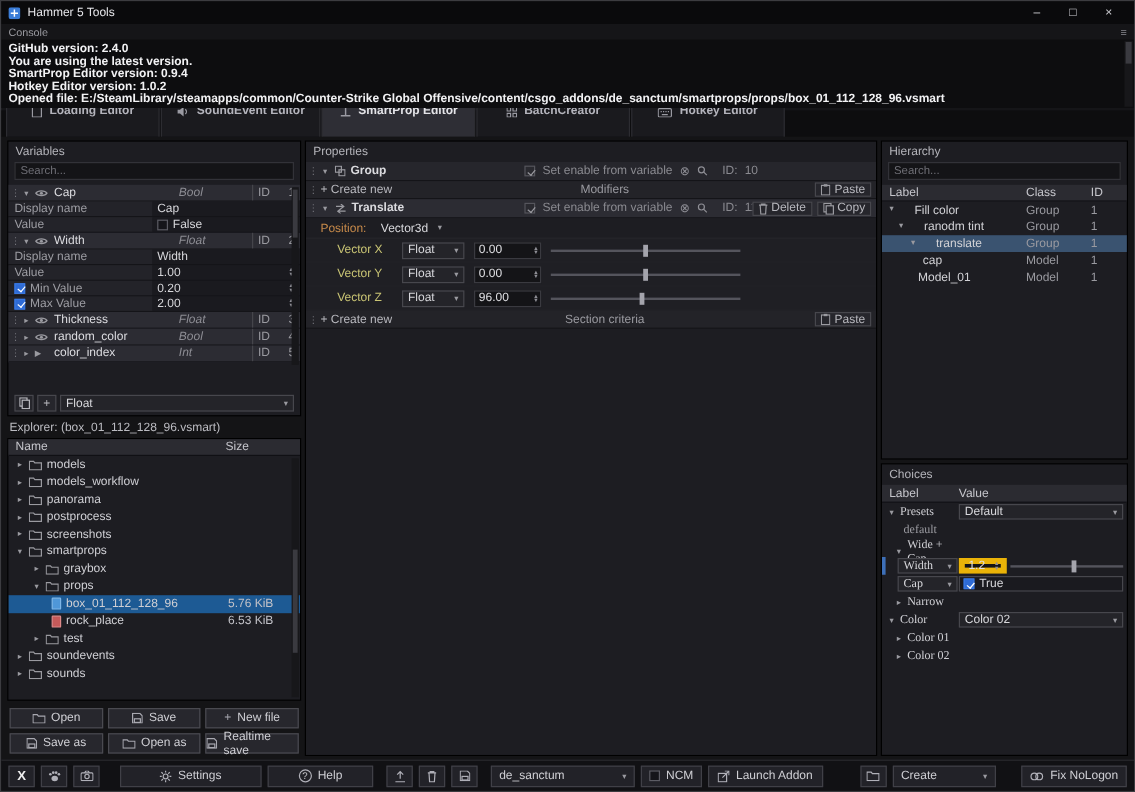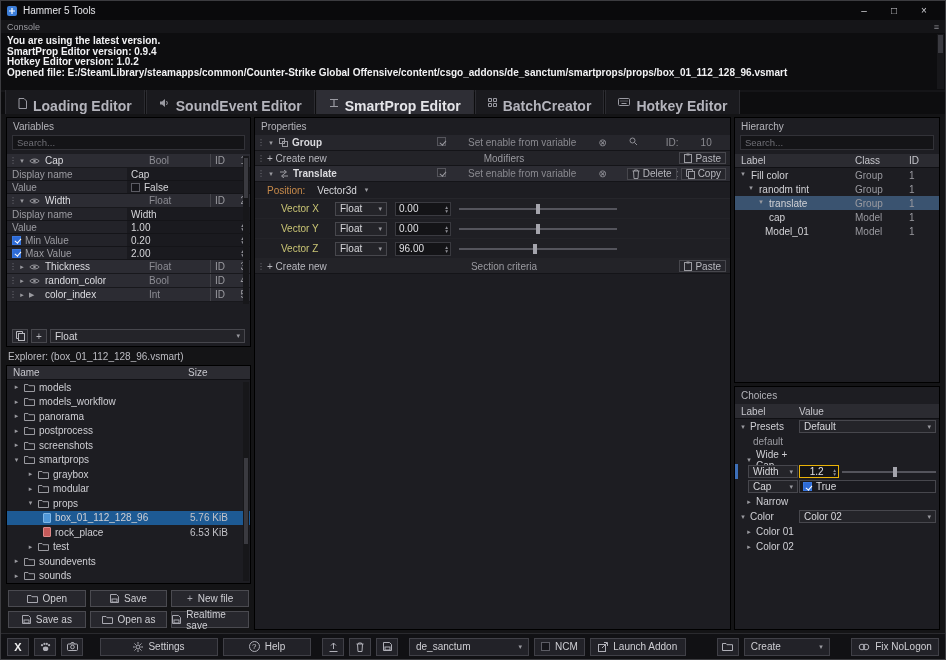--- a/index.html
+++ b/index.html
@@ -18,21 +18,21 @@
   .console-menu{margin-left:auto;color:#8a8a90;font-size:9px;}
   .console-body{height:57px;background:#0d0d0f;padding:3px 12px 2px 6px;position:relative;flex:none;}
   .console-line{color:#f2f2f4;font-weight:700;font-size:10px;line-height:10.5px;white-space:nowrap;}
   .vscroll{position:absolute;right:1px;width:7px;background:#17171a;}
   .vscroll .thumb{position:absolute;left:1px;right:1px;background:#3a3a40;}
   .console-scroll{top:1px;bottom:1px;}
   .console-scroll .thumb{top:1px;height:18px;}
 
   
   .tabbar{height:22px;background:#0d0d0f;display:flex;align-items:flex-end;padding:2px 4px 0;gap:1px;flex:none;margin-top:2px;}
-  .tab{height:19px;min-width:128px;background:#1a1a1e;border:1px solid #2c2c31;border-bottom:none;display:flex;align-items:flex-start;justify-content:center;gap:6px;color:#b4b4bc;font-weight:700;font-size:14px;padding:16px 12px;cursor:default;}
+  .tab{height:19px;min-width:128px;background:#1a1a1e;border:1px solid #2c2c31;border-bottom:none;display:flex;align-items:flex-end;justify-content:center;gap:6px;color:#b4b4bc;font-weight:700;font-size:10px;padding:16px 12px;cursor:default;}
   .tab.active{background:#2e2e35;color:#e4e4e8;}
   .ticon{color:#9a9aa2;display:flex;align-items:center;}
 
   
   .main{flex:1;display:flex;gap:3px;padding:3px 5px;min-height:0;background:#141416;}
   .col-left{width:245px;flex:none;display:flex;flex-direction:column;min-height:0;}
   .col-mid{flex:1;min-width:0;display:flex;flex-direction:column;}
   .col-right{width:206px;flex:none;display:flex;flex-direction:column;gap:3px;min-height:0;}
   .panel{background:#1d1d22;border:1px solid #000;display:flex;flex-direction:column;min-height:0;}
   .ptitle{padding:3px 6px 3px;color:#b4b4ba;font-size:10px;flex:none;}
@@ -40,21 +40,21 @@
   .search::placeholder{color:#6f6f76;}
 
   
   .vars{height:230px;flex:none;position:relative;}
   .vrow{height:14px;background:#2c2c33;border-bottom:1px solid #18181c;display:flex;align-items:center;gap:3px;padding-left:2px;flex:none;}
   .drag{color:#7b7b82;font-size:8px;width:6px;text-align:center;flex:none;}
   .arr{color:#9a9aa0;font-size:7px;width:8px;text-align:center;flex:none;}
   .eye{color:#9a9aa0;display:flex;width:13px;flex:none;}
   .play{color:#9a9aa0;font-size:7px;width:13px;flex:none;}
   .vname{color:#dcdce0;}
-  .vtype{color:#8d8d94;width:58px;flex:none;margin-left:auto;}
+  .vtype{color:#8d8d94;width:58px;flex:none;margin-left:auto;font-style:italic;}
   .vid{width:40px;flex:none;border-left:1px solid #45454b;display:flex;align-items:center;padding:0 4px;color:#9a9aa0;height:100%;}
   .vid span:last-child{margin-left:auto;}
   .subrow{height:13px;display:flex;border-bottom:1px solid #141418;flex:none;}
   .sublabel{width:120px;background:#232329;color:#9c9ca2;padding:0 5px;display:flex;align-items:center;gap:4px;flex:none;}
   .subval{flex:1;background:#1a1a1f;color:#d6d6da;padding:0 4px;display:flex;align-items:center;gap:4px;}
   .spinner{margin-left:auto;display:flex;flex-direction:column;line-height:4px;font-size:5.5px;color:#8f8f96;padding-right:2px;}
   .vars-scroll{top:38px;height:148px;width:6px;}
   .vars-scroll .thumb{top:2px;height:40px;}
   .var-foot{margin-top:auto;display:flex;gap:3px;padding:3px 5px;align-items:center;flex:none;}
   .mini-btn{width:16px;height:14px;background:#26262c;border:1px solid #47474d;color:#b8b8be;display:flex;align-items:center;justify-content:center;font-size:10px;}
@@ -86,21 +86,21 @@
   .fbtn{height:17px;background:#27272d;border:1px solid #4a4a50;color:#cfcfd4;display:flex;align-items:center;justify-content:center;gap:5px;font-size:10px;cursor:default;}
   .fbtn .ficon,.fbtn .plus{color:#a8a8b0;}
 
   
   .prow{display:flex;align-items:center;gap:4px;flex:none;position:relative;}
   .grouprow{height:16px;background:#26262c;border-bottom:1px solid #141418;padding:0 4px 0 2px;}
   .transrow{height:16px;background:#2c2c33;border-bottom:1px solid #141418;padding:0 4px 0 2px;}
   .headrow{height:15px;background:#232328;border-bottom:1px solid #141418;padding:0 4px 0 2px;}
   .picon{display:flex;color:#9a9aa0;flex:none;}
   .pname{color:#dadade;font-weight:600;}
-  .midcluster{position:absolute;left:182px;display:flex;gap:22px;color:#8a8a90;}
+  .midcluster{position:absolute;left:182px;display:flex;align-items:center;gap:6px;color:#8a8a90;}
   .midcluster .ico{display:flex;color:#8f8f96;}
   .idlab{margin-left:6px;}
   .createnew{color:#b8b8be;}
   .centerhead{position:absolute;left:0;right:0;text-align:center;color:#9a9aa0;pointer-events:none;padding-left:23px;}
   .actbtn{height:12px;border:1px solid #47474d;background:#26262c;display:flex;align-items:center;gap:3px;padding:0 4px;color:#b8b8be;z-index:1;}
   .rightbtns{margin-left:auto;display:flex;gap:4px;z-index:1;}
   .posrow{height:17px;padding:0 4px 0 12px;gap:8px;background:#1d1d22;border-bottom:1px solid #26262b;}
   .poslabel{color:#c78a4a;}
   .dd.borderless{border:none;background:transparent;gap:8px;}
   .vecrow{height:20px;display:flex;align-items:center;padding:0 8px 0 26px;gap:8px;border-bottom:1px solid #232328;background:#1f1f24;flex:none;}
@@ -113,37 +113,37 @@
   .slider .thumb{position:absolute;top:2px;width:4px;height:10px;background:#a4a4ac;}
   .t50{left:calc(50% - 2px);}.t48{left:calc(48% - 2px);}.t56{left:calc(56% - 2px);}
   .prop-empty{flex:1;background:#1d1d22;}
 
   
   .hier{height:266px;flex:none;}
   .hier-cols,.hrow{display:grid;grid-template-columns:1fr 54px 30px;align-items:center;}
   .hier-cols{height:14px;background:#2b2b31;border-bottom:1px solid #101014;color:#c6c6cc;flex:none;}
   .hier-cols span:first-child{padding-left:6px;}
   .hrow{height:14px;flex:none;}
-  .hlabel{display:flex;gap:4px;color:#d2d2d6;}
+  .hlabel{display:flex;gap:15px;color:#d2d2d6;}
   .i0{padding-left:4px;}.i1{padding-left:12px;}.i2{padding-left:22px;}.i3{padding-left:34px;}.i4{padding-left:30px;}
   .hclass,.hid{color:#9a9aa0;}
   .hrow.sel{background:#3a5370;}
 
   
   .choices{flex:1;}
   .ch-cols,.crow{display:grid;grid-template-columns:64px 1fr;align-items:center;}
   .ch-cols{height:15px;background:#2b2b31;border-bottom:1px solid #101014;color:#c6c6cc;flex:none;}
   .ch-cols span:first-child{padding-left:6px;}
   .crow{height:15px;padding-right:3px;flex:none;}
-  .clabel{display:flex;align-items:center;gap:3px;color:#cfcfd4;}
+  .clabel{display:flex;align-items:center;gap:3px;color:#cfcfd4;font-family:Liberation Serif, serif;}
   .cvalue{display:flex;align-items:center;gap:3px;min-width:0;}
   .crow .dd{height:13px;}
   .crow.accent{box-shadow:inset 3px 0 0 #3d6fb8;}
   .cdim{color:#9c9ca2;}
-  .cspin{width:40px;height:13px;background:#141417;border:1px solid #eab308;display:flex;align-items:center;flex:none;text-align:center;}
+  .cspin{width:40px;height:13px;background:#141417;border:5px solid #eab308;display:flex;align-items:center;flex:none;}
   .cspin .val{flex:1;padding:0 3px;color:#e0e0e4;}
   .cslider{flex:1;height:13px;position:relative;}
   .cslider .track{position:absolute;left:0;right:0;top:5.5px;height:2px;background:#54545c;}
   .cslider .thumb{position:absolute;top:1.5px;width:4px;height:10px;background:#a4a4ac;}
   .cb-box{flex:1;height:13px;border:1px solid #47474d;background:#1a1a1f;display:flex;align-items:center;gap:4px;padding:0 3px;color:#d8d8dc;}
   .lbl-dd{width:50px;height:13px;flex:none;}
 
   
   .cb{width:9px;height:9px;border:1px solid #5c5c64;background:#15151a;position:relative;flex:none;display:inline-block;}
   .cb.checked{background:#2e6bd6;border-color:#3a78e0;}
@@ -180,20 +180,21 @@
       <span class="wc">□</span>
       <span class="wc">×</span>
     </div>
   </div>
 
   <div class="console-head">
     <span>Console</span>
     <span class="console-menu">≡</span>
   </div>
   <div class="console-body">
+    <div class="console-line">GitHub version: 2.4.0</div>
     <div class="console-line">You are using the latest version.</div>
     <div class="console-line">SmartProp Editor version: 0.9.4</div>
     <div class="console-line">Hotkey Editor version: 1.0.2</div>
     <div class="console-line">Opened file: E:/SteamLibrary/steamapps/common/Counter-Strike Global Offensive/content/csgo_addons/de_sanctum/smartprops/props/box_01_112_128_96.vsmart</div>
     <div class="vscroll console-scroll">
         <div class="thumb"></div>
       </div>
   </div>
 
   <div class="tabbar">
@@ -466,30 +467,20 @@
               <span class="tsize"></span>
             </div>
           <div class="trow d2">
               <span class="arr">▸</span>
               <span class="ficon">
                 <svg width="11" height="9" viewBox="0 0 11 9">
                   <path d="M.5 1.5h3.5l1 1.2h5.5v5.8H.5Z" fill="none" stroke="currentColor"></path>
                 </svg>
               </span>
               <span class="tname">graybox</span>
-              <span class="tsize"></span>
-            </div>
-          <div class="trow d2">
-              <span class="arr">▸</span>
-              <span class="ficon">
-                <svg width="11" height="9" viewBox="0 0 11 9">
-                  <path d="M.5 1.5h3.5l1 1.2h5.5v5.8H.5Z" fill="none" stroke="currentColor"></path>
-                </svg>
-              </span>
-              <span class="tname">modular</span>
               <span class="tsize"></span>
             </div>
           <div class="trow d2">
               <span class="arr">▾</span>
               <span class="ficon">
                 <svg width="11" height="9" viewBox="0 0 11 9">
                   <path d="M.5 1.5h3.5l1 1.2h5.5v5.8H.5Z" fill="none" stroke="currentColor"></path>
                 </svg>
               </span>
               <span class="tname">props</span>

